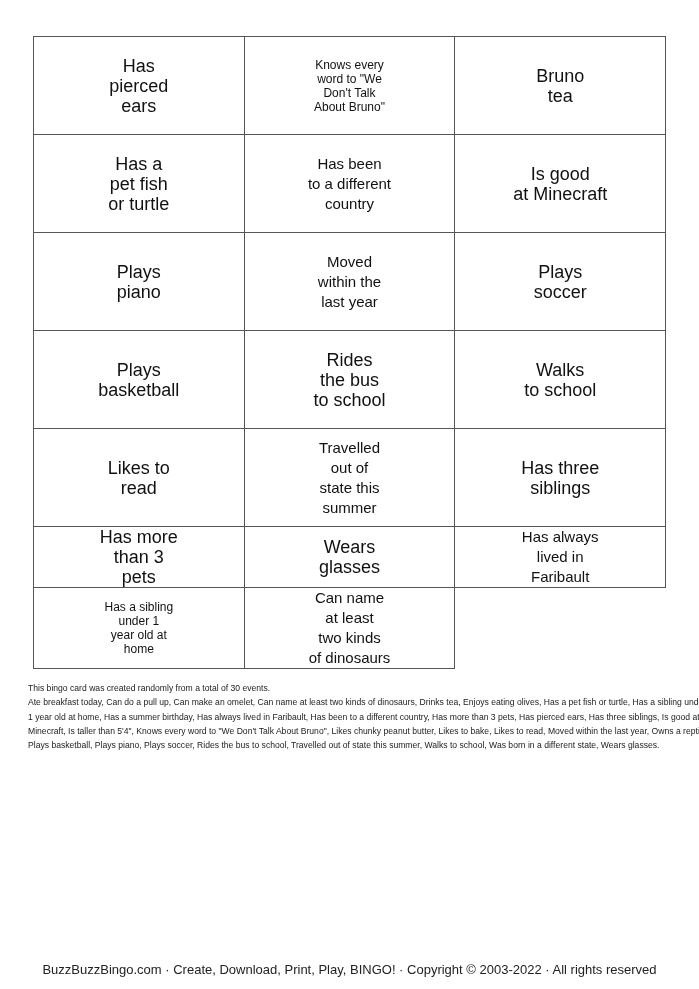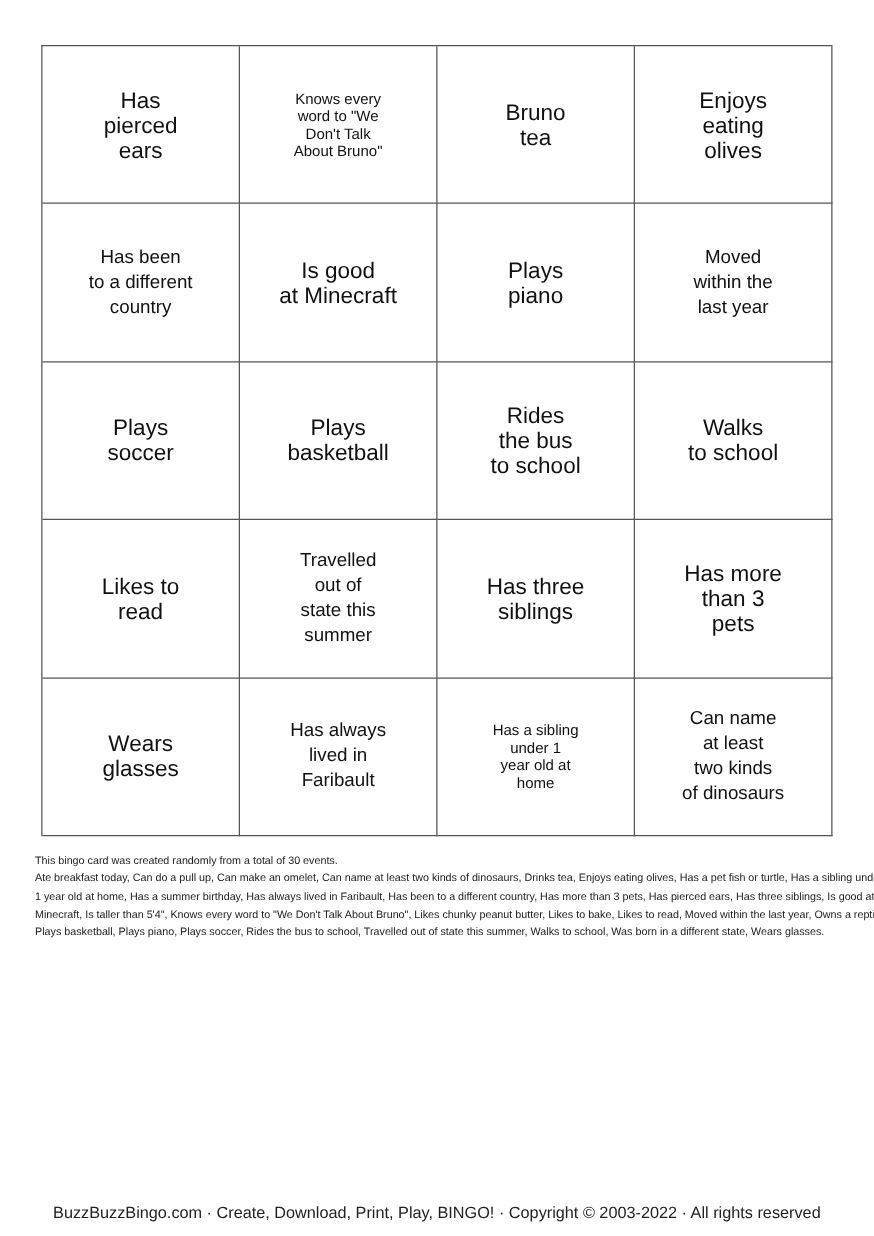--- a/index.html
+++ b/index.html
@@ -1,17 +1,17 @@
 <!DOCTYPE html>
 <html><head>
 <meta charset="utf-8">
 <style>
   html,body{margin:0;padding:0;background:#fff;}
   body{width:699px;height:989px;position:relative;font-family:"Liberation Sans",sans-serif;color:#111;overflow:hidden;}
-  .grid{position:absolute;left:33px;top:36px;width:633px;height:633px;display:grid;grid-template-columns:repeat(4,1fr);grid-template-rows:repeat(5,1fr);border-top:1px solid #555;border-left:1px solid #555;box-sizing:border-box;}
+  .grid{position:absolute;left:33px;top:36px;width:633px;height:633px;display:grid;grid-template-columns:repeat(3,1fr);grid-template-rows:repeat(5,1fr);border-top:1px solid #555;border-left:1px solid #555;box-sizing:border-box;}
   .cell{border-right:1px solid #555;border-bottom:1px solid #555;display:flex;align-items:center;justify-content:center;text-align:center;padding:0 10px;box-sizing:border-box;white-space:pre-line;}
   .xl{font-size:18px;line-height:20px;}
   .l{font-size:15px;line-height:20px;}
   .s{font-size:12px;line-height:14px;}
   .info{position:absolute;left:9px;top:681px;width:682px;font-size:8.6px;line-height:14.3px;color:#222;margin-left:19px;}
   .info p{margin:0;}
   .footer{position:absolute;left:0;top:962px;width:699px;text-align:center;font-size:13px;color:#222;}
 </style>
 </head>
 <body>
@@ -19,23 +19,23 @@
 <div class="grid" id="grid">
     <div class="cell xl">Has
 pierced
 ears</div>
     <div class="cell s">Knows every
 word to "We
 Don't Talk
 About Bruno"</div>
     <div class="cell xl">Bruno
 tea</div>
-    <div class="cell xl">Enjoys
-eating
-olives</div>
+    <div class="cell xl">Has a
+pet fish
+or turtle</div>
     <div class="cell l">Has been
 to a different
 country</div>
     <div class="cell xl">Is good
 at Minecraft</div>
     <div class="cell xl">Plays
 piano</div>
     <div class="cell l">Moved
 within the
 last year</div>

